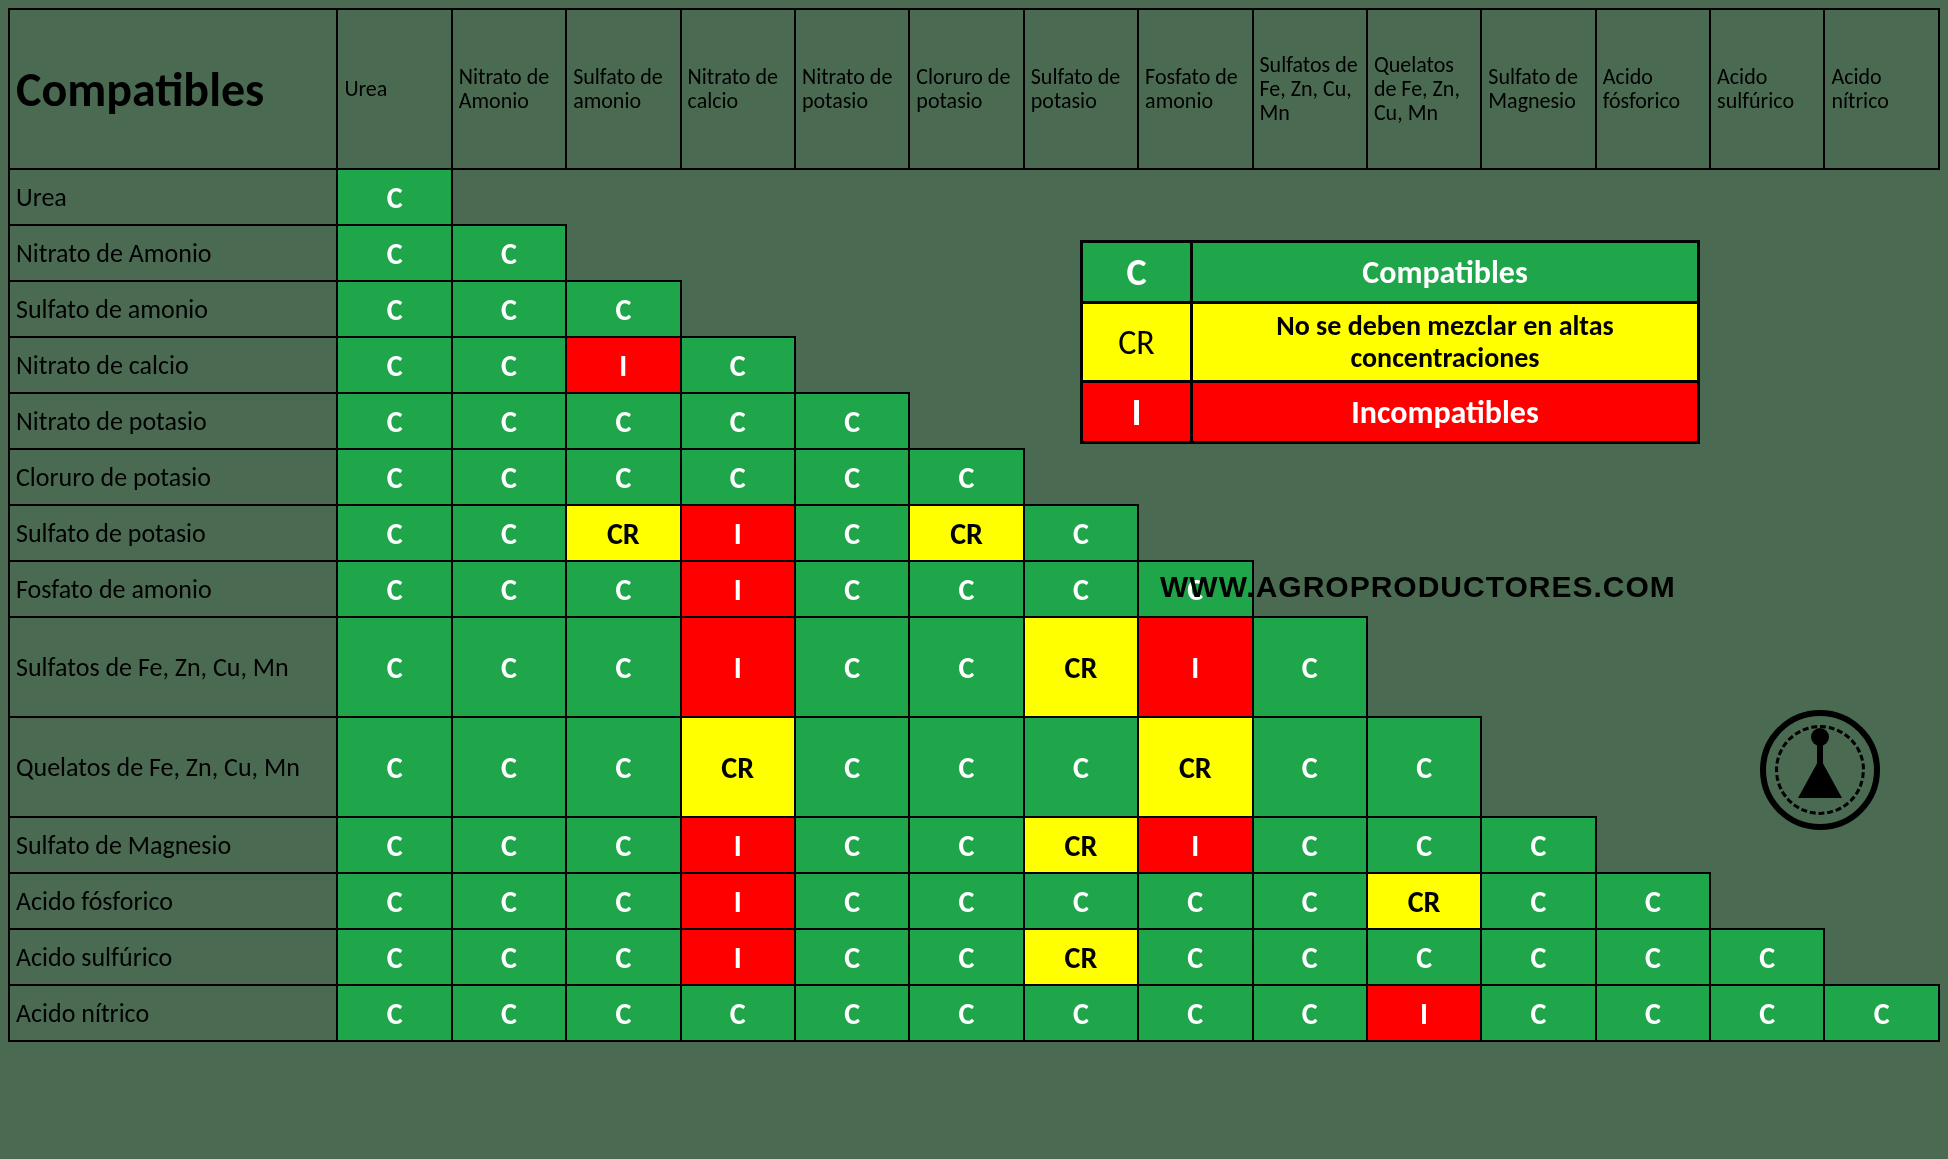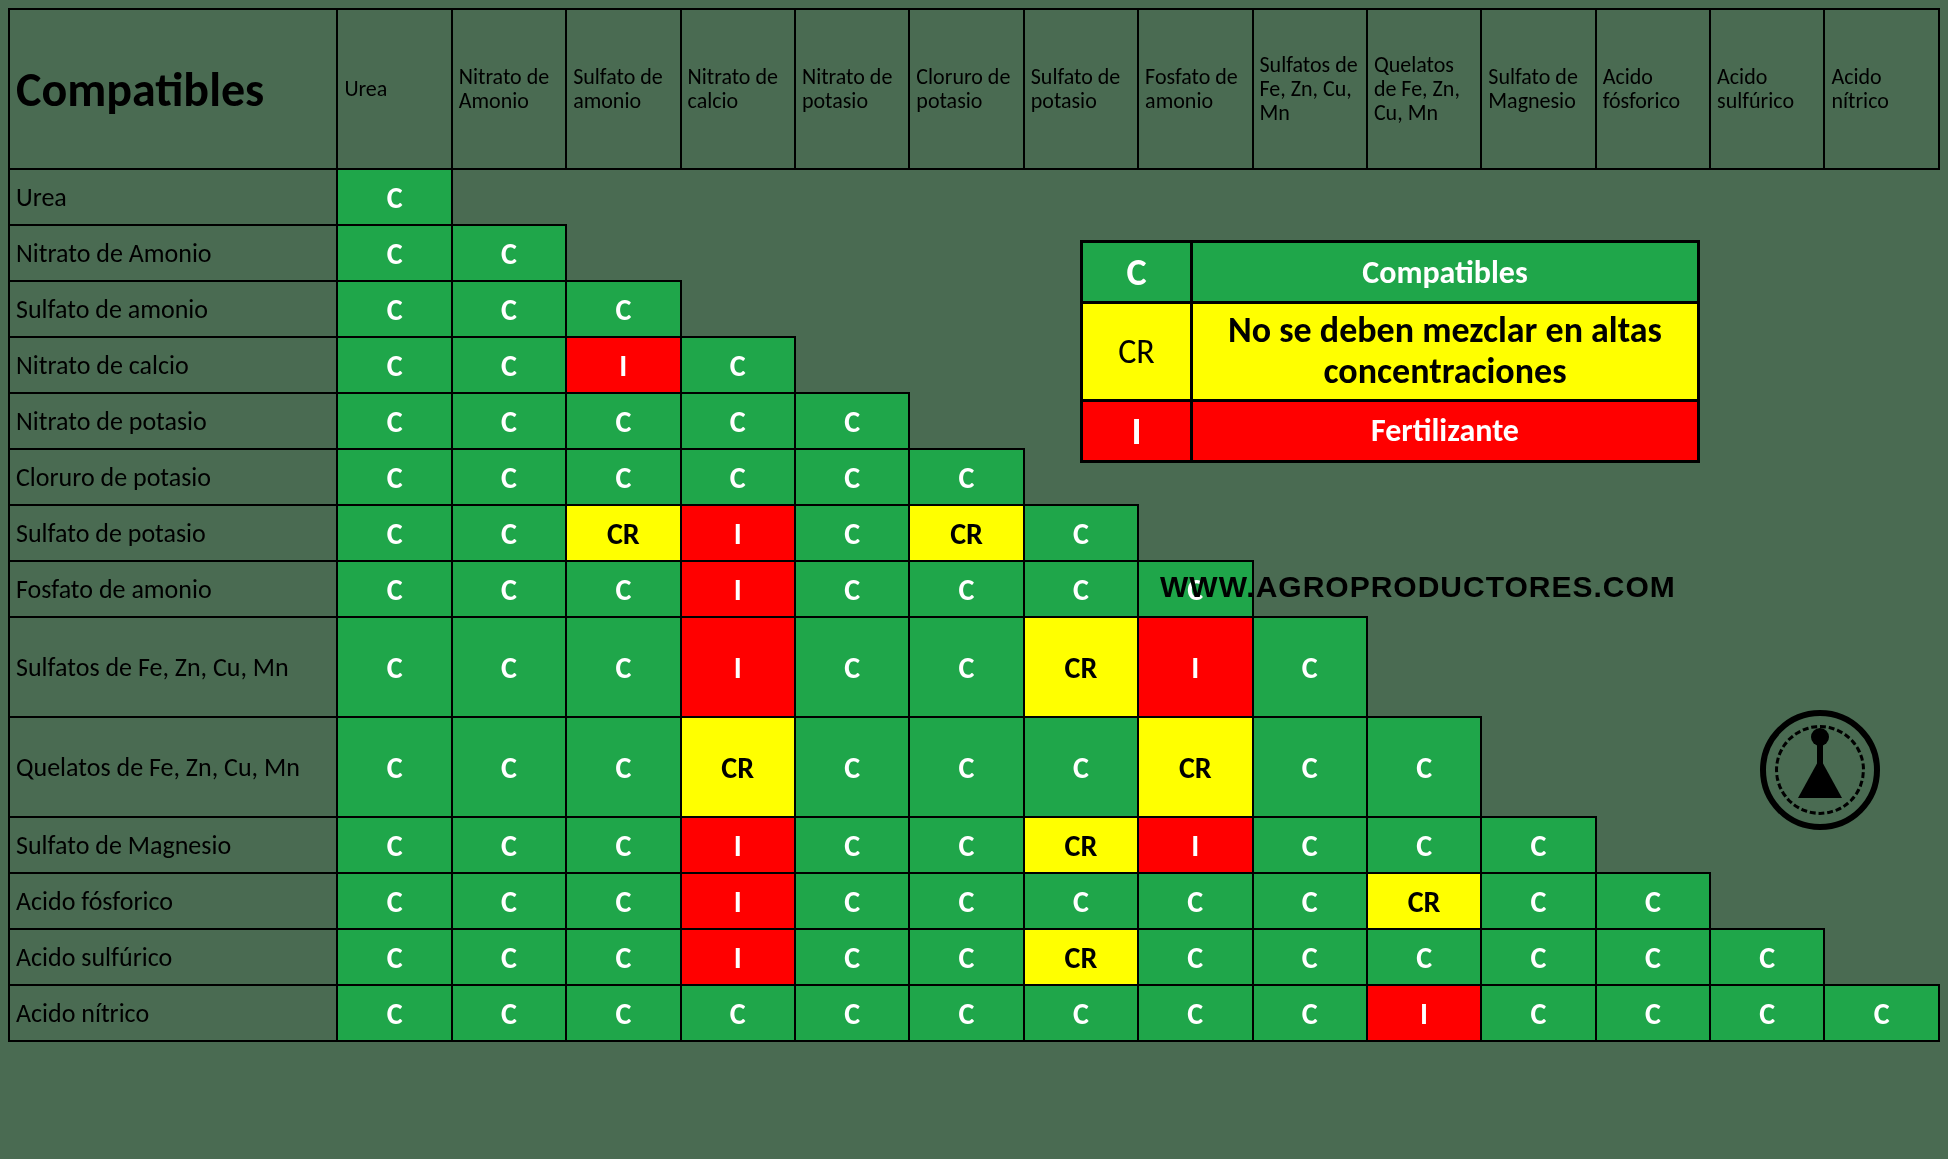--- a/index.html
+++ b/index.html
@@ -75,21 +75,21 @@
   table.legend td {
     border: 3px solid #000;
     text-align: center;
     vertical-align: middle;
     padding: 6px 10px;
   }
   .leg-code { width: 110px; font-size: 38px; font-weight: 700; }
   .leg-txt  { font-size: 32px; font-weight: 700; }
   .leg-C  { background:#1fa64a; color:#fff; }
   .leg-CR { background:#ffff00; color:#000; font-weight:400; font-size:34px;}
-  .leg-CR-txt { background:#ffff00; color:#000; font-weight:700; font-size:36px; line-height:1.15;}
+  .leg-CR-txt { background:#ffff00; color:#000; font-weight:700; font-size:28px; line-height:1.15;}
   .leg-I  { background:#ff0000; color:#fff; }
 
   .website {
     position: absolute;
     top: 570px;
     left: 1160px;
     font-family: "Arial Black", Arial, sans-serif;
     font-weight: 900;
     font-size: 30px;
     letter-spacing: 1px;
@@ -399,21 +399,21 @@
         <tr>
       <td class="leg-code leg-C">C</td>
       <td class="leg-txt leg-C">Compatibles</td>
     </tr>
     <tr>
       <td class="leg-code leg-CR">CR</td>
       <td class="leg-CR-txt">No se deben mezclar en altas concentraciones</td>
     </tr>
     <tr>
       <td class="leg-code leg-I">I</td>
-      <td class="leg-txt leg-I">Fertilizante</td>
+      <td class="leg-txt leg-I">Incompatibles</td>
     </tr>
   </tbody>
     </table>
 </div>
 
 <div class="website">WWW.AGROPRODUCTORES.COM</div>
 
 <div class="logo">
   <div class="logo-inner">
     <div class="logo-bulb"></div>

